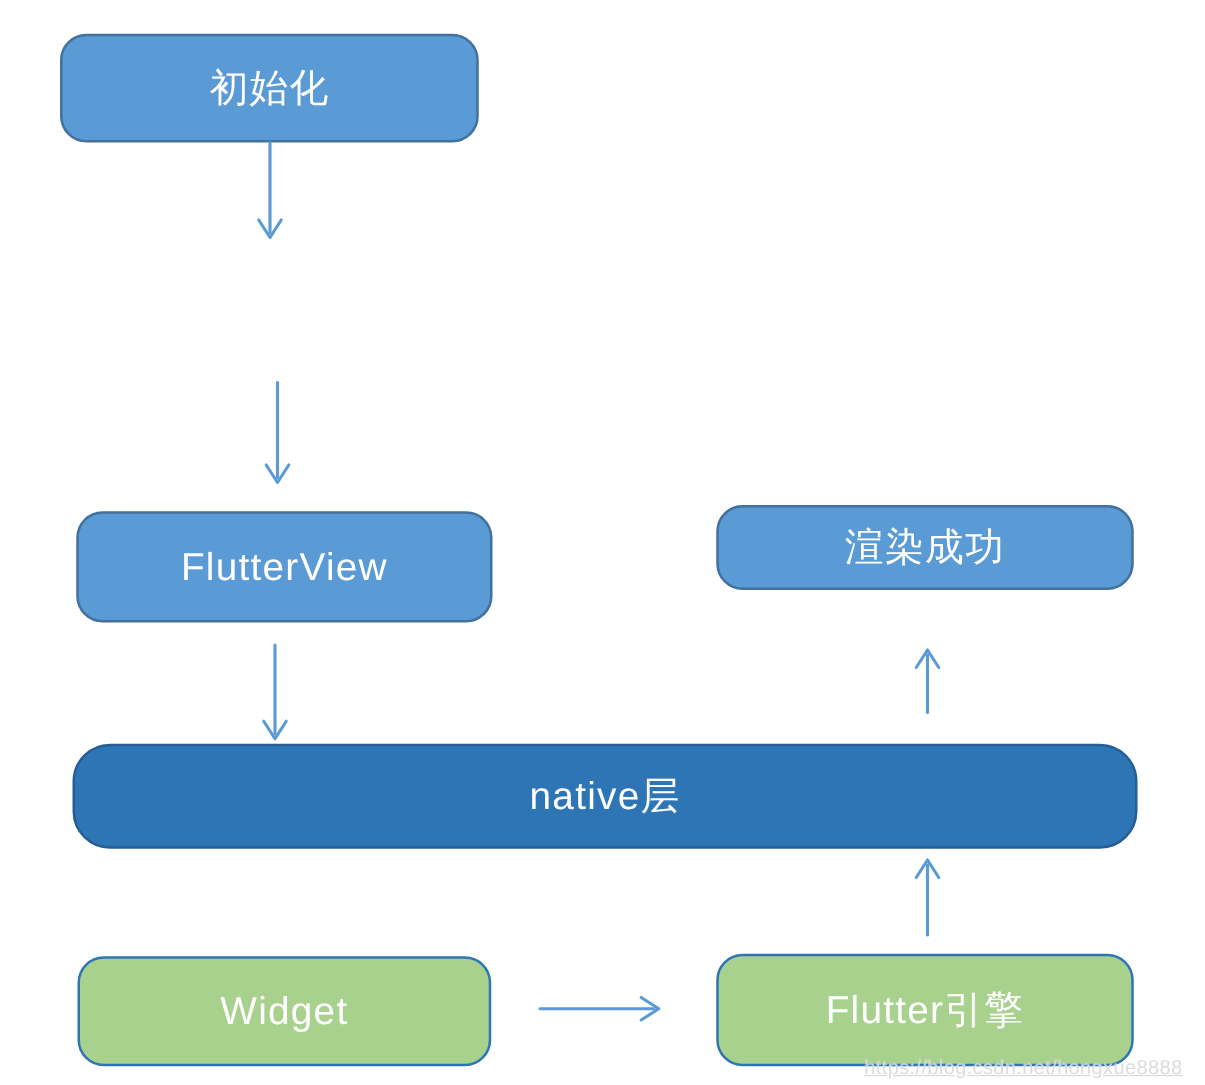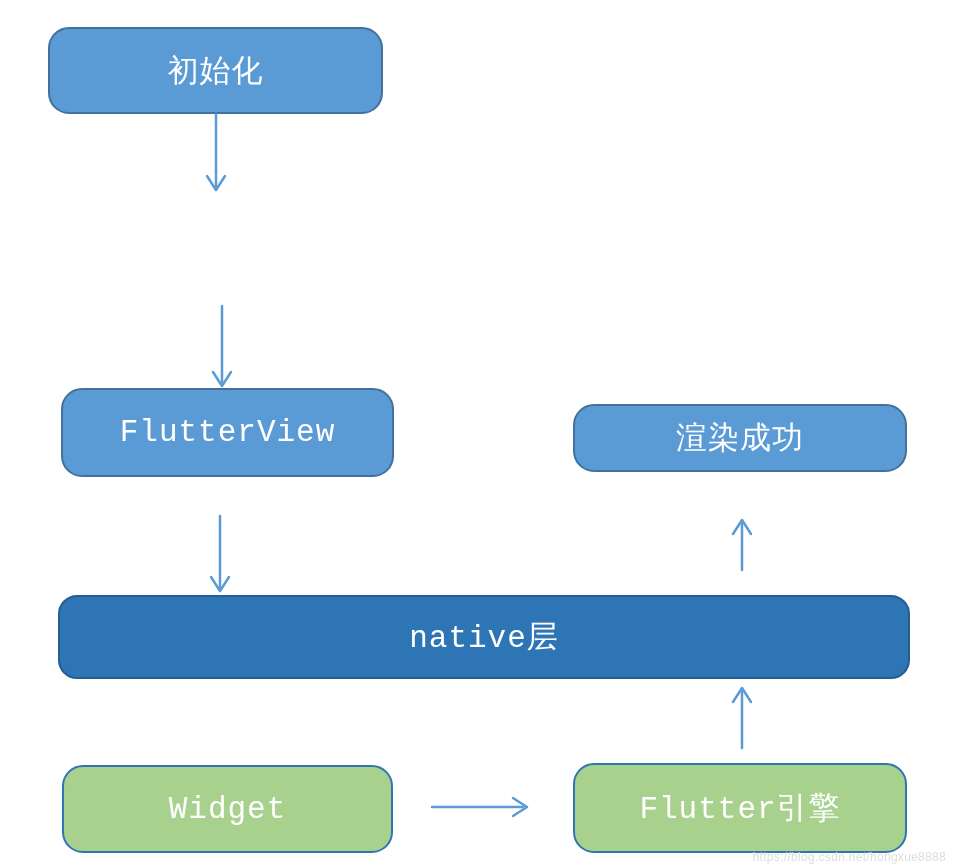--- a/index.html
+++ b/index.html
@@ -20,39 +20,38 @@
     display: flex;
     align-items: center;
     justify-content: center;
     color: var(--text, #ffffff);
     font-size: 31px;
     font-weight: 300;
     letter-spacing: 1px;
     box-sizing: border-box;
     border-radius: 21px;
     text-align: center;
-    font-family: Liberation Mono, monospace;
   }
   .node-blue {
     background: var(--node-blue-fill, #5b9bd5);
     border: 2px solid var(--node-blue-border, #41719c);
   }
   .node-dark {
     background: var(--native-fill, #2e75b6);
     border: 2px solid var(--native-border, #255e92);
   }
   .node-green {
     background: var(--green-fill, #a9d18e);
     border: 2px solid var(--green-border, #2e75b6);
   }
   #node-init            { left: 48px;  top: 27px;  width: 335px; height: 87px; }
   #node-flutteractivity { left: 48px;  top: 200px; width: 335px; height: 90px; }
-  #node-flutterview     { left: 61px;  top: 388px; width: 333px; height: 89px; }
+  #node-flutterview     { left: 61px;  top: 409px; width: 333px; height: 89px; }
   #node-rendersuccess   { left: 573px; top: 404px; width: 334px; height: 68px; }
-  #node-nativelayer     { left: 58px;  top: 595px; width: 852px; height: 84px; border-radius: 19px; }
+  #node-nativelayer     { left: 58px;  top: 595px; width: 852px; height: 84px; border-radius: 30px; }
   #node-widget          { left: 62px;  top: 765px; width: 331px; height: 88px; }
   #node-flutterengine   { left: 573px; top: 763px; width: 334px; height: 90px; }
 
   #edges {
     position: absolute;
     left: 0; top: 0;
     width: 964px;
     height: 868px;
     pointer-events: none;
   }
@@ -60,26 +59,27 @@
     stroke: var(--arrow, #5b9bd5);
     stroke-width: 2.5;
     fill: none;
     stroke-linecap: round;
     stroke-linejoin: round;
   }
   #watermark {
     position: absolute;
     right: 18px;
     bottom: 4px;
-    font-size: 12px;
+    font-size: 16px;
     color: #d9d9d9;
     opacity: 0.9;
     letter-spacing: 0.3px;
     white-space: nowrap;
     text-shadow: 0 0 1px rgba(255,255,255,0.6);
+    text-decoration: underline;
   }
 </style>
 </head>
 <body>
 
 <div id="canvas">
 
   <div id="node-init" class="node node-blue">初始化</div>
 
 

